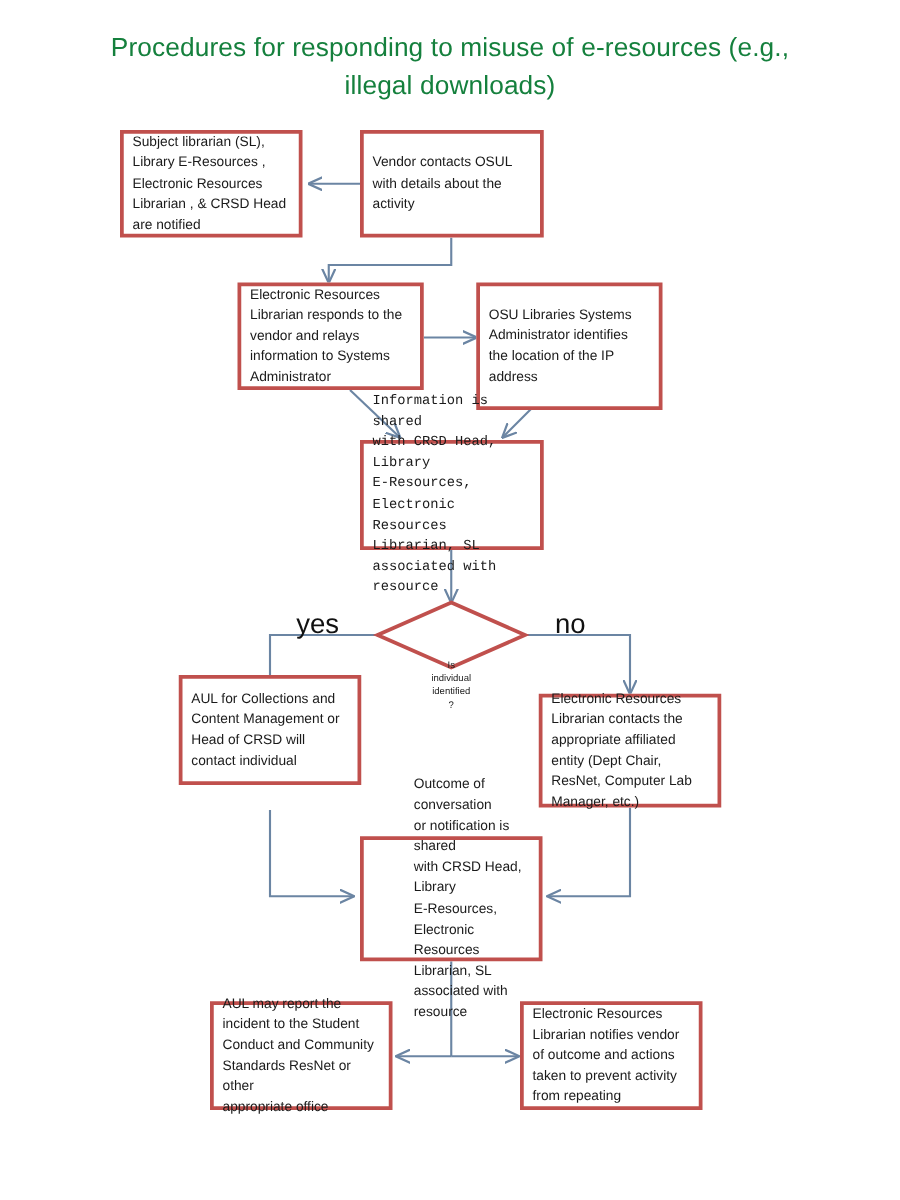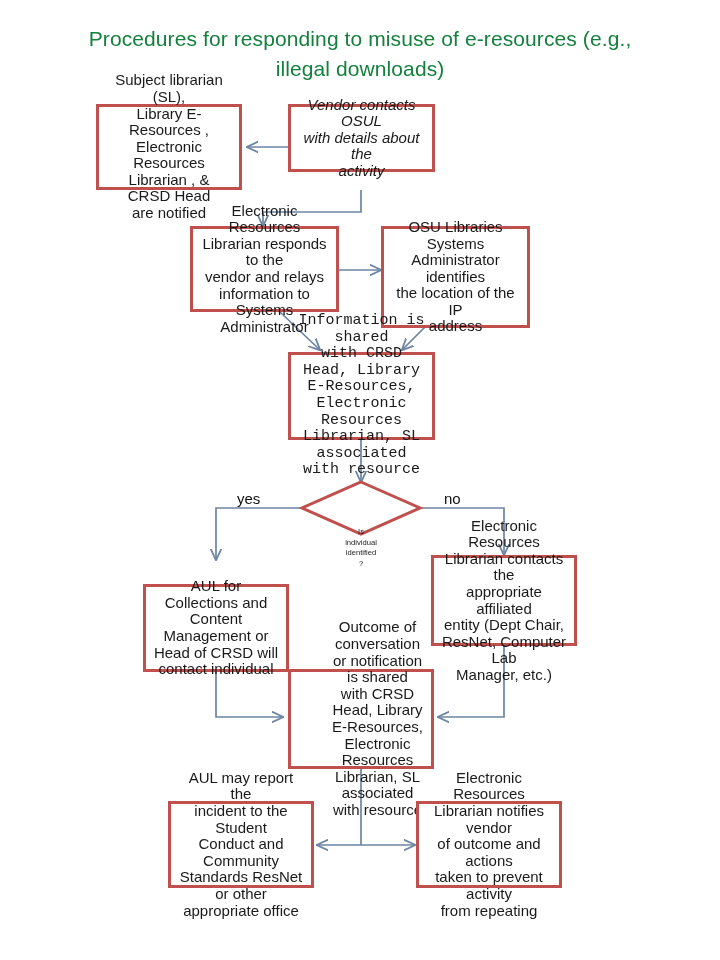--- a/index.html
+++ b/index.html
@@ -45,22 +45,21 @@
     border: 3px solid #c0504d;
     display: flex;
     align-items: center;
     justify-content: center;
     padding: 4px 7px;
     z-index: 3;
   }
   .node .txt {
     display: block;
     width: 100%;
-    text-align: center;
-    font-size: 15px;
+    font-size: 11px;
     line-height: 16.6px;
     color: #1a1a1a;
     white-space: pre-line;
   }
 
   
   .diamond-wrap {
     position: absolute;
     z-index: 3;
   }
@@ -76,21 +75,21 @@
     font-size: 7.6px;
     line-height: 10.5px;
     color: #1a1a1a;
     white-space: pre-line;
     margin-top: 40px;
   }
 
   
   .branch-label {
     position: absolute;
-    font-size: 15px;
+    font-size: 22px;
     line-height: 23px;
     color: #111111;
     z-index: 4;
   }
 </style>
 </head>
 <body>
 
 <div class="title">Procedures for responding to misuse of e-resources (e.g., illegal downloads)</div>
 
@@ -131,21 +130,21 @@
 </svg>
 
 <div class="node" style="left:96px; top:104px; width:146px; height:86px;">
   <span class="txt">Subject librarian (SL),
 Library E-Resources ,
 Electronic Resources
 Librarian , &amp; CRSD Head
 are notified</span>
 </div>
 
-<div class="node" style="left:288px; top:104px; width:147px; height:68px;font-style:italic;">
+<div class="node" style="left:288px; top:104px; width:147px; height:86px;">
   <span class="txt">Vendor contacts OSUL
 with details about the
 activity</span>
 </div>
 
 <div class="node" style="left:190px; top:226px; width:149px; height:86px;">
   <span class="txt">Electronic Resources
 Librarian responds to the
 vendor and relays
 information to Systems
@@ -171,21 +170,21 @@
   <span class="dtxt">Is
 individual
 identified
 ?</span>
 </div>
 
 <div class="branch-label" style="left:237px; top:487px;">yes</div>
 
 <div class="branch-label" style="left:444px; top:487px;">no</div>
 
-<div class="node" style="left:143px; top:584px; width:146px; height:88px;">
+<div class="node" style="left:143px; top:540px; width:146px; height:88px;">
   <span class="txt">AUL for Collections and
 Content Management or
 Head of CRSD will
 contact individual</span>
 </div>
 
 <div class="node" style="left:431px; top:555px; width:146px; height:91px;">
   <span class="txt">Electronic Resources
 Librarian contacts the
 appropriate affiliated

